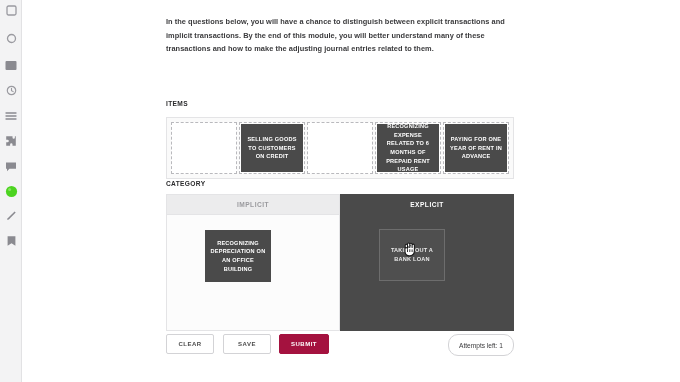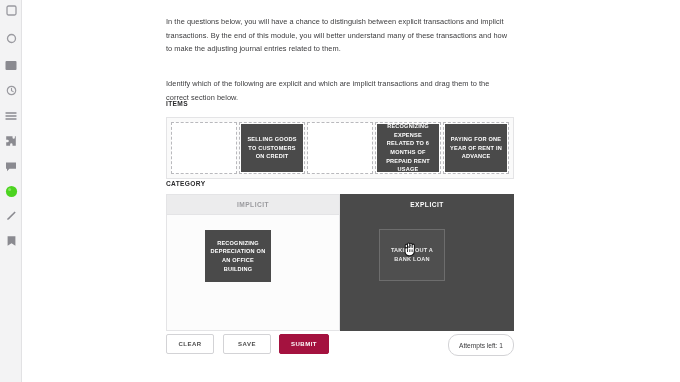--- a/index.html
+++ b/index.html
@@ -42,21 +42,21 @@
     width: 350px;
     height: 382px;
   }
 
   .para {
     font-size: 7.4px;
     line-height: 13.5px;
     color: #3b3b3d;
     letter-spacing: .05px;
   }
-  #intro-paragraph { position: absolute; left: 0; top: 8px; width: 348px; }
+  #intro-paragraph { position: absolute; left: 0; top: 8px; width: 348px; font-weight: bold; }
   #instruction-paragraph { position: absolute; left: 0; top: 70px; width: 348px; }
 
   .section-label {
     position: absolute;
     font-size: 6.6px;
     font-weight: bold;
     color: #2b2b2d;
     letter-spacing: .35px;
   }
   #items-label { left: 0; top: 100px; }
@@ -297,21 +297,20 @@
     <svg width="11" height="12" viewBox="0 0 11 12">
         <path d="M1.6 1.2h7.8v9.6L5.5 8.2 1.6 10.8z" fill="#8a8a90"></path>
       </svg>
   </div>
 </div>
 
 <div id="content">
 
   <p id="intro-paragraph" class="para">In the questions below, you will have a chance to distinguish between explicit transactions and implicit transactions. By the end of this module, you will better understand many of these transactions and how to make the adjusting journal entries related to them.</p>
 
-  <p id="instruction-paragraph" class="para">Identify which of the following are explicit and which are implicit transactions and drag them to the correct section below.</p>
 
   <div id="items-label" class="section-label">ITEMS</div>
 
   <div id="items-tray">
     <div class="item-slot"></div>
     <div class="item-slot">
       <div class="tile">SELLING GOODS TO CUSTOMERS ON CREDIT</div>
     </div>
     <div class="item-slot"></div>
     <div class="item-slot">

